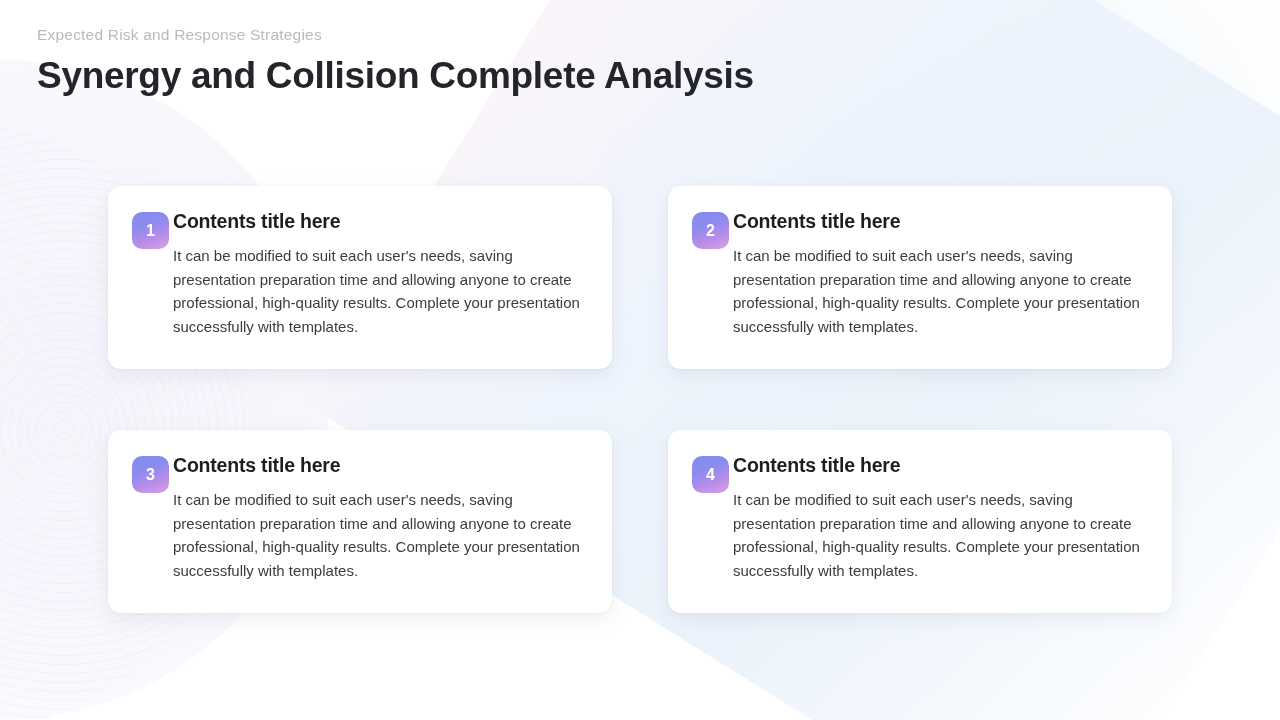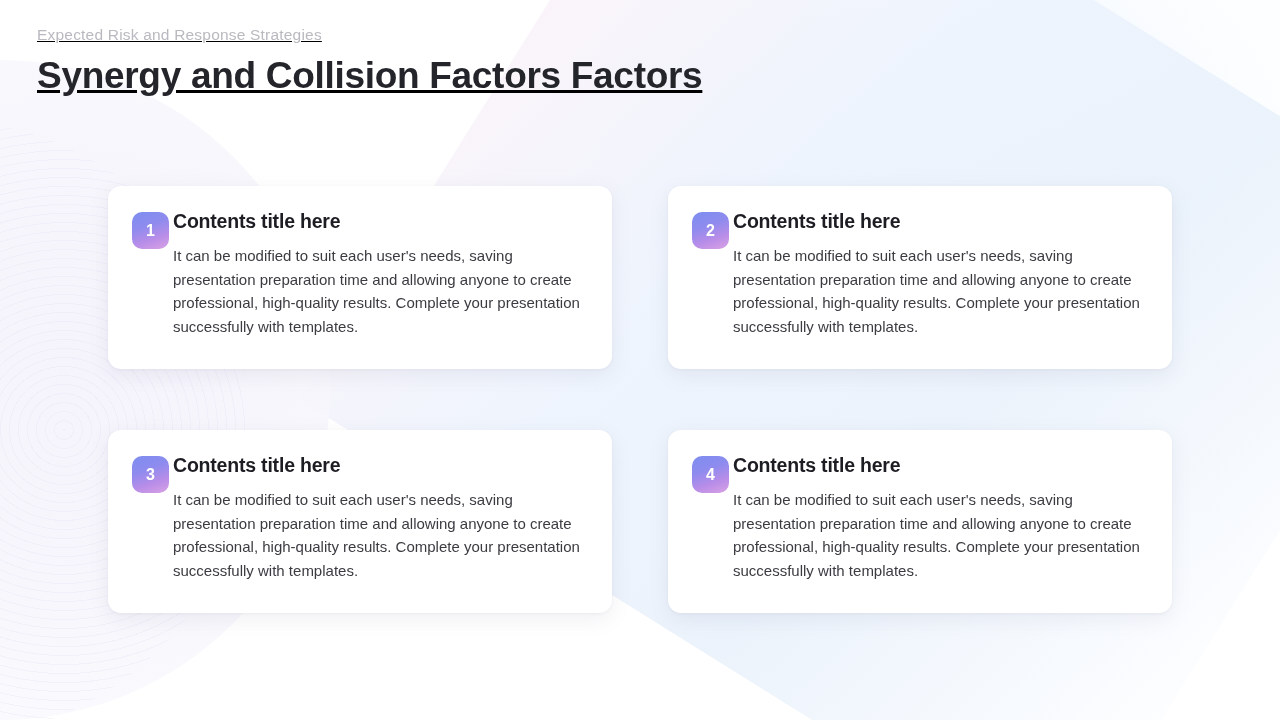--- a/index.html
+++ b/index.html
@@ -66,21 +66,20 @@
     height: 520px;
     background: radial-gradient(ellipse at 35% 80%, rgba(224,236,250,0.85) 0%, rgba(240,247,253,0.5) 45%, rgba(255,255,255,0) 75%);
   }
 
   
   #header {
     position: absolute;
     left: 37px;
     top: 24px;
     width: 900px;
-    text-decoration: underline;
   }
   #kicker {
     font-size: 15.5px;
     color: #b9b9c0;
     letter-spacing: 0.2px;
     line-height: 1.4;
     white-space: nowrap;
   }
   #page-title {
     margin-top: 9px;
@@ -154,21 +153,21 @@
 
 <div id="bg-layer">
   <div id="bg-top-wash"></div>
   <div id="bg-diagonal-band"></div>
   <div id="bg-soft-circle"></div>
   <div id="bg-ring-lines"></div>
 </div>
 
 <div id="header">
   <div id="kicker">Expected Risk and Response Strategies</div>
-  <div id="page-title">Synergy and Collision Factors Factors</div>
+  <div id="page-title">Synergy and Collision Complete Analysis</div>
 </div>
 
 <div id="card-grid">
 
   <div class="content-card">
     <div class="card-badge">1</div>
     <div class="card-body">
       <div class="card-title">Contents title here</div>
       <div class="card-desc">It can be modified to suit each user's needs, saving presentation preparation time and allowing anyone to create professional, high-quality results. Complete your presentation successfully with templates.</div>
     </div>

